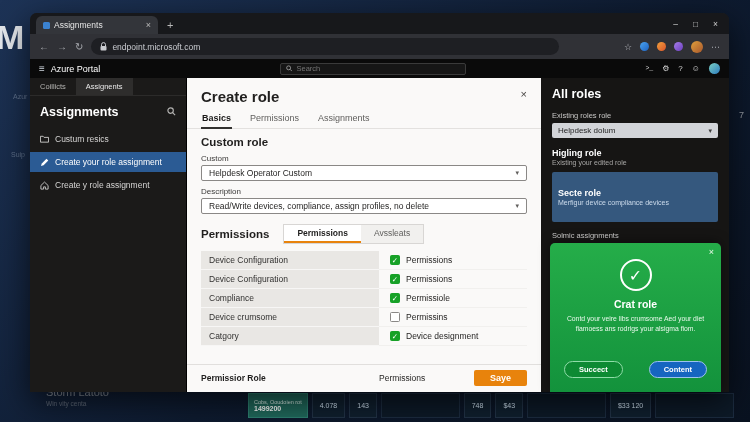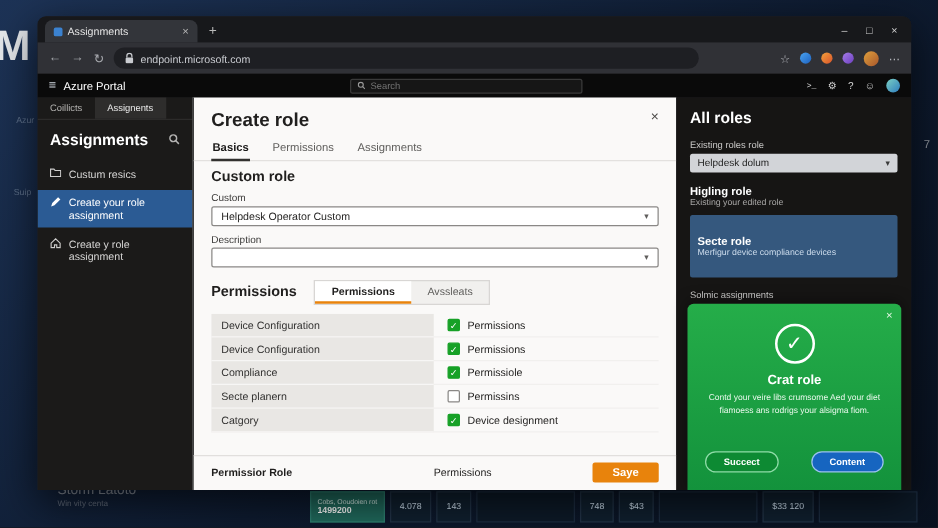--- a/index.html
+++ b/index.html
@@ -57,28 +57,28 @@
        border-radius:2px;display:flex;align-items:center;gap:4px;padding:0 5px;}
   .searchpill input{background:transparent;border:0;outline:0;color:#bbb;font-size:7.5px;
        width:100%;font-family:inherit;}
   .portal-icons{display:flex;align-items:center;gap:9px;color:#d6d6d6;font-size:8px;}
   .portal-avatar{width:11px;height:11px;border-radius:50%;
        background:linear-gradient(135deg,#7bd0c4,#2e7dbf);}
   .mono{font-family:"Liberation Mono",monospace;font-size:6.5px;}
 
   
   .content{flex:1;display:flex;min-height:0;}
-  .sidebar{width:124px;background:#1b1a19;color:#cfcecd;display:flex;flex-direction:column;flex:none;}
+  .sidebar{width:156px;background:#1b1a19;color:#cfcecd;display:flex;flex-direction:column;flex:none;}
   .side-tabs{display:flex;font-size:7.5px;color:#b5b4b2;border-bottom:1px solid #2c2b2a;}
   .side-tab{padding:4px 10px;}
   .side-tab.active{background:#2e2d2c;color:#e9e9e9;}
   .side-head{display:flex;align-items:center;padding:9px 10px 7px;color:#fff;
        font-size:12.5px;font-weight:bold;}
   .side-search{margin-left:auto;opacity:.85;}
-  .side-item{display:flex;gap:6px;padding:5px 10px;font-size:8.5px;
+  .side-item{display:flex;align-items:center;gap:6px;padding:5px 10px;font-size:8.5px;
        color:#d6d5d4;margin-top:3px;}
   .side-item.active{background:#2b5b94;color:#fff;}
   .sicon{flex:none;display:flex;}
 
   .dialog{flex:1;background:#faf9f8;display:flex;flex-direction:column;min-width:0;
        color:#201f1e;border-left:1px solid #000;}
   .dlg-head{display:flex;align-items:flex-start;padding:10px 14px 2px;}
   .dlg-title{font-size:15px;font-weight:bold;}
   .dlg-close{margin-left:auto;font-size:11px;color:#484644;}
   .dlg-tabs{display:flex;gap:17px;padding:3px 14px 0;font-size:9px;color:#5f5e5c;
@@ -282,20 +282,21 @@
 
         <div class="sec">
           <div class="sec-title">Custom role</div>
           <div class="fld-label">Custom</div>
           <div class="select">
             <span>Helpdesk Operator Custom</span>
             <span class="chev">▾</span>
           </div>
           <div class="fld-label">Description</div>
           <div class="select">
+            <span>Read/Write devices, compliance, assign profiles, no delete</span>
             <span class="chev">▾</span>
           </div>
         </div>
 
         <div class="perm-head">
           <span class="perm-title">Permissions</span>
           <div class="perm-tabs">
             <span class="perm-tab active">Permissions</span>
             <span class="perm-tab">Avssleats</span>
           </div>
@@ -323,21 +324,21 @@
           <div class="prow">
             <div class="pleft">Compliance</div>
             <div class="pright">
               <span class="cb checked">
                   <span>✓</span>
                 </span>
               <span>Permissiole</span>
             </div>
           </div>
           <div class="prow">
-            <div class="pleft">Secte planern</div>
+            <div class="pleft">Device crumsome</div>
             <div class="pright">
               <span class="cb"></span>
               <span>Permissins</span>
             </div>
           </div>
           <div class="prow">
             <div class="pleft">Catgory</div>
             <div class="pright">
               <span class="cb checked">
                   <span>✓</span>

